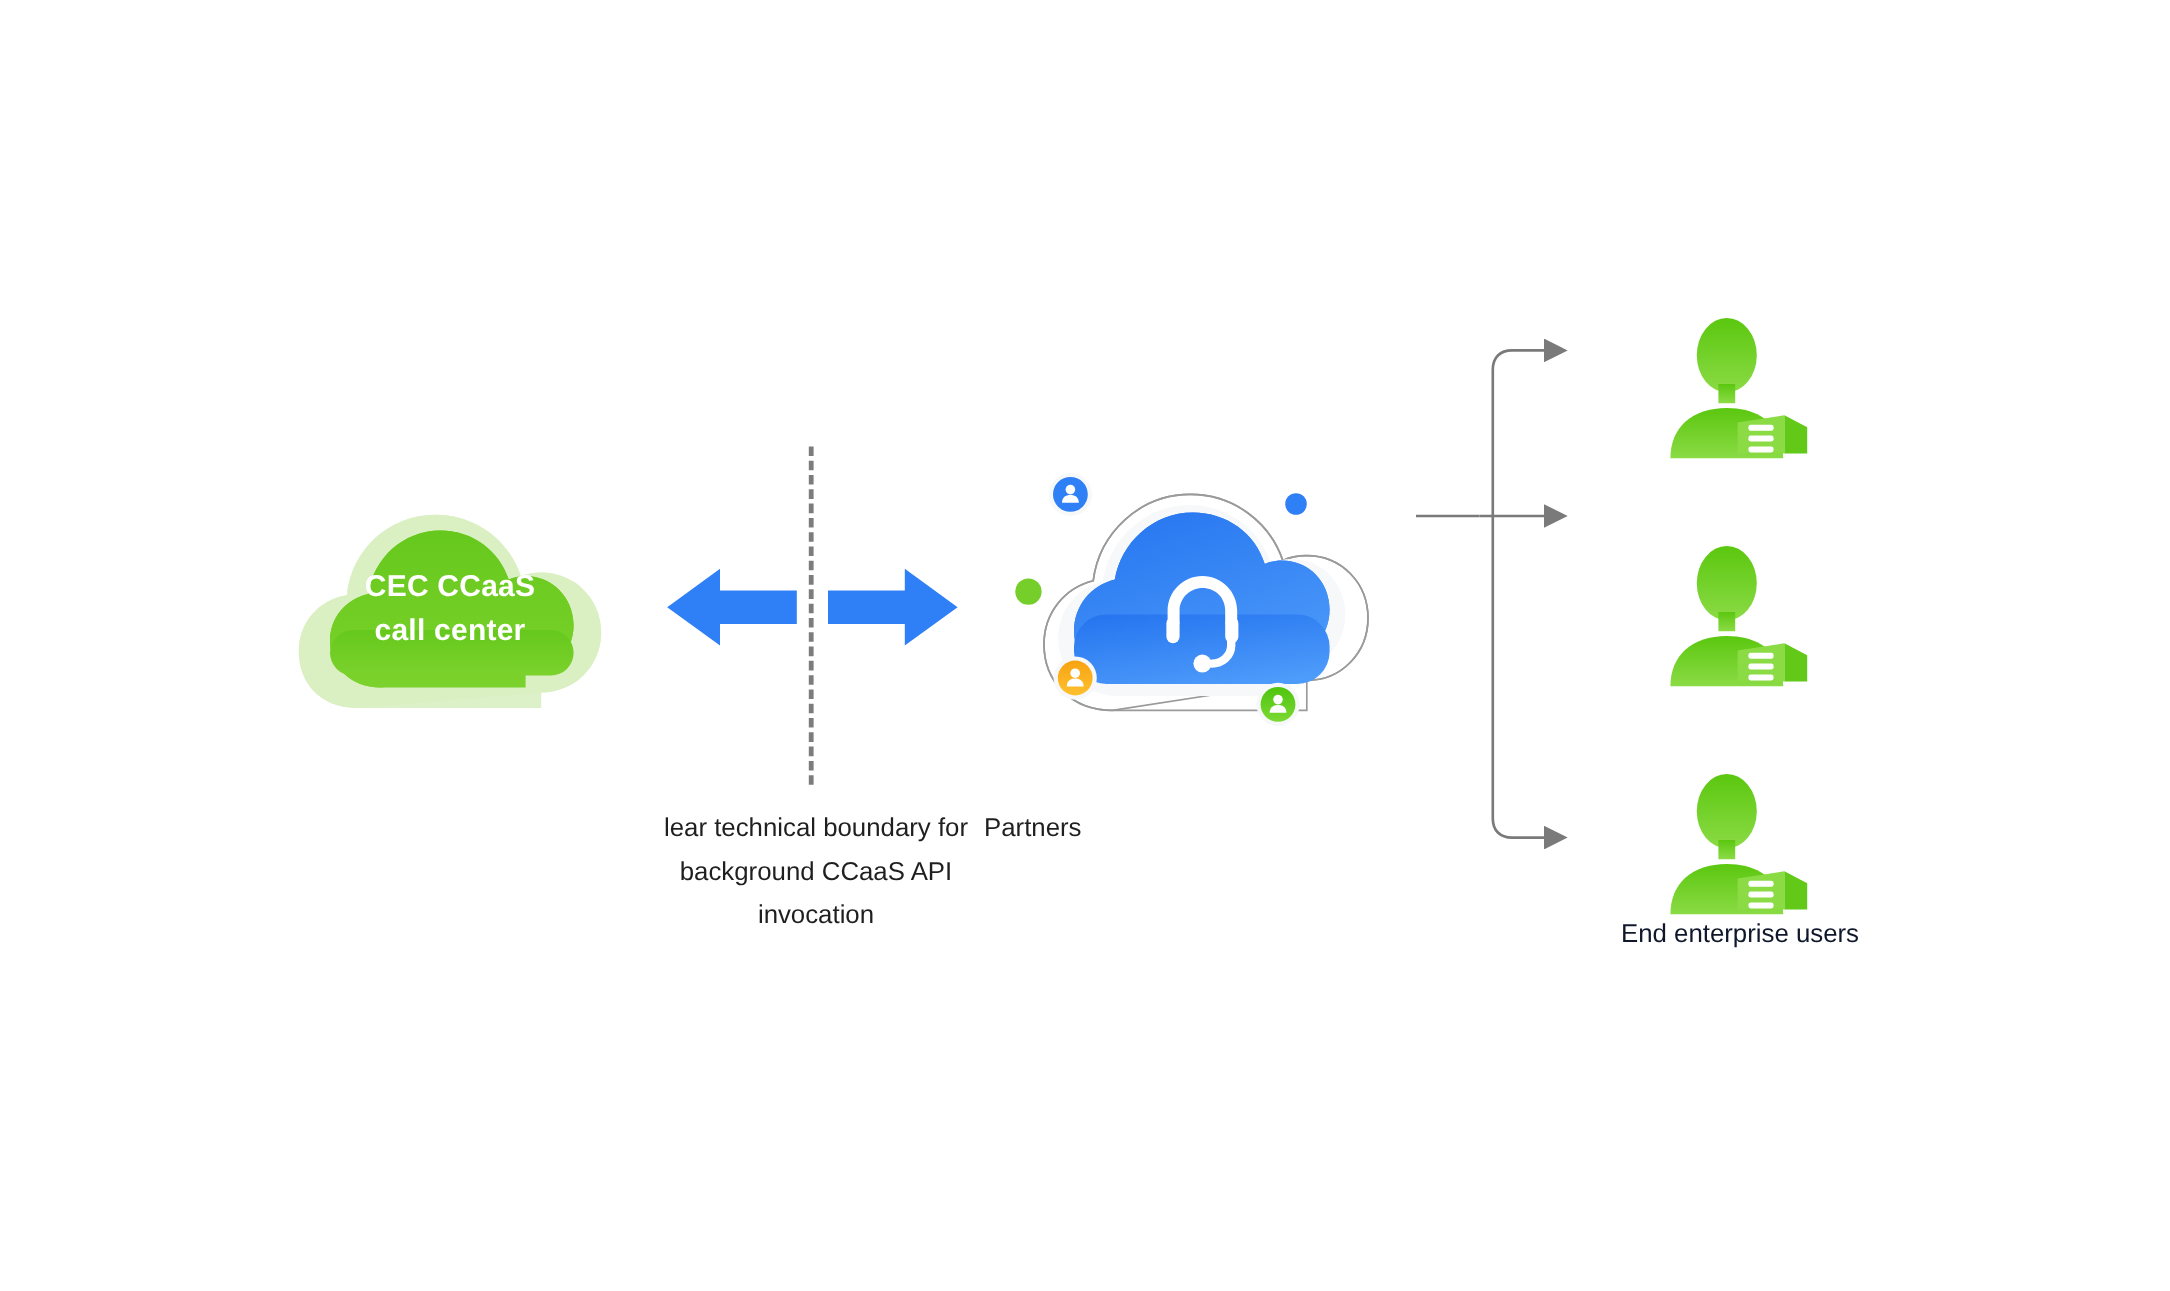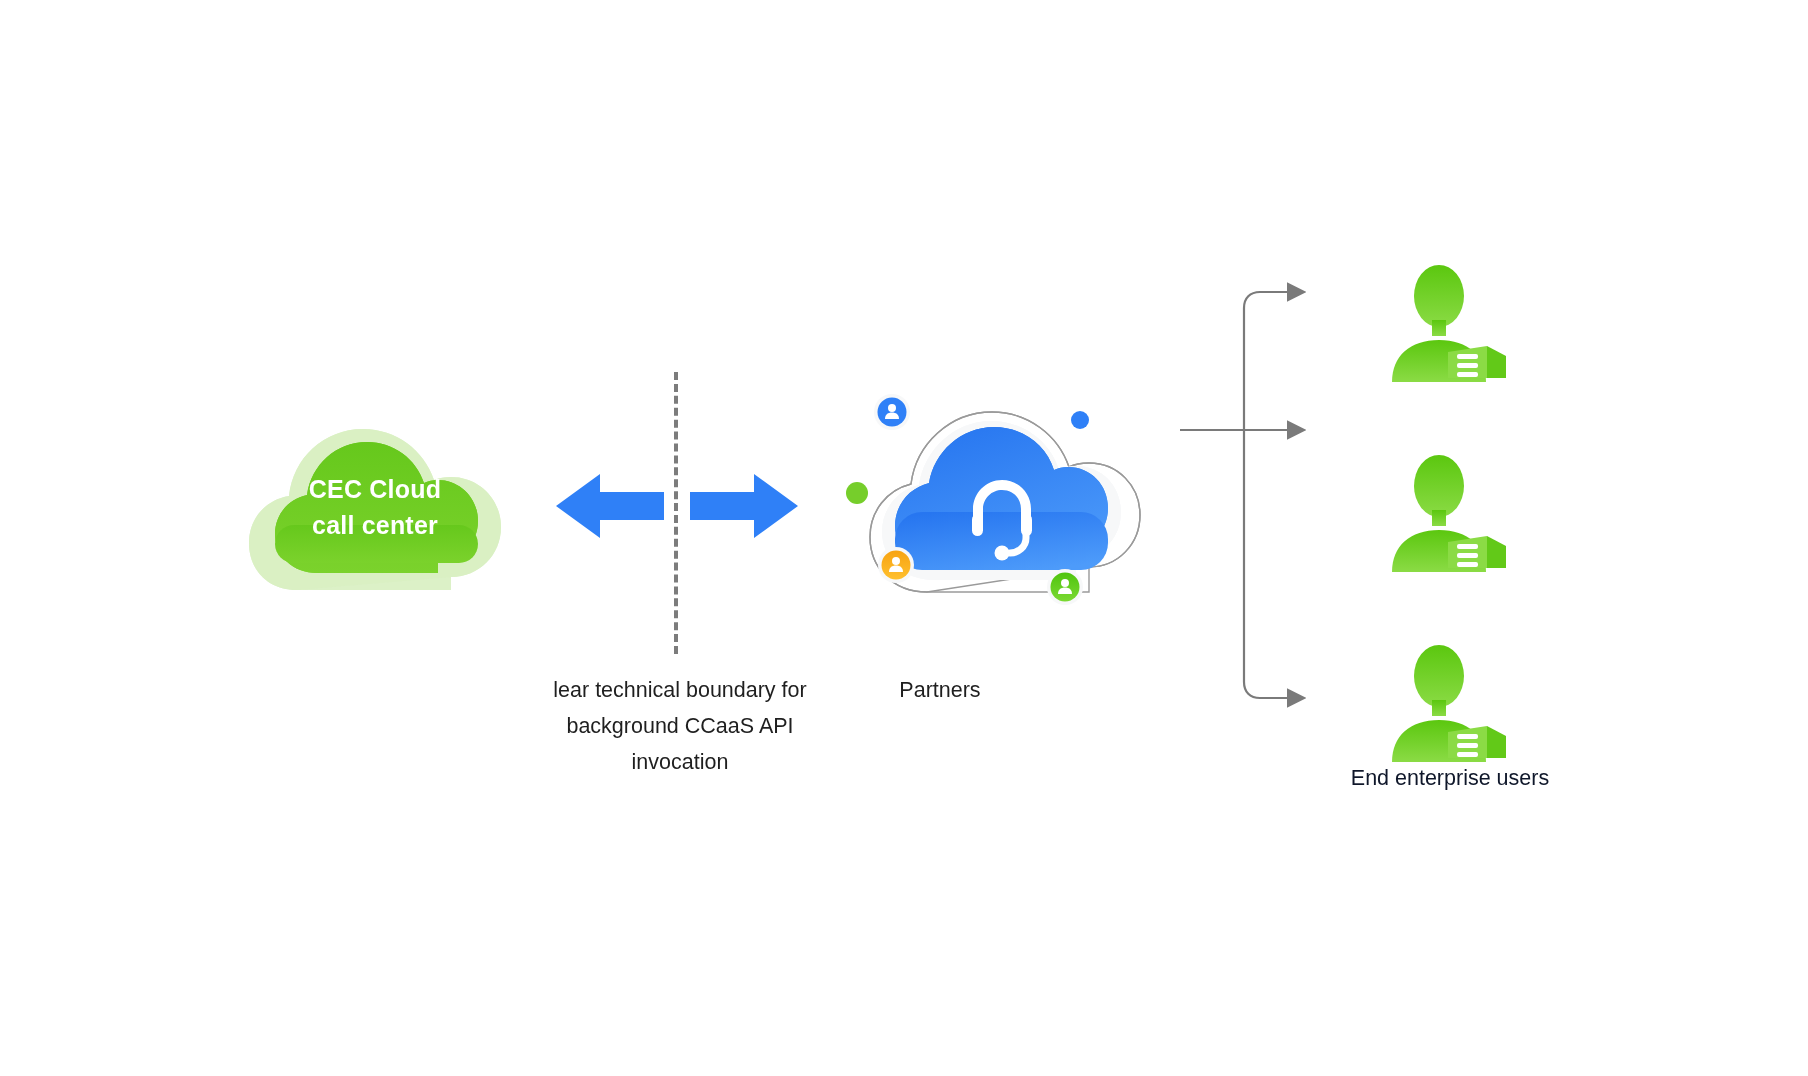--- a/index.html
+++ b/index.html
@@ -75,21 +75,21 @@
   #partner-cloud {
     left: 862px;
     top: 392px;
     width: 285px;
     height: 230px;
   }
   #partner-caption {
     left: 820px;
     top: 672px;
     width: 240px;
-    text-align: center;
+    text-align: left;
     color: #1f1f1f;
     font-size: 21.5px;
     line-height: 36px;
   }
 
   
   #branch-connector {
     left: 1180px;
     top: 280px;
     width: 190px;
@@ -137,21 +137,21 @@
                C256,140 234,162 206,162 L52,175 Z" fill="#D9F0C2" opacity="0.92"></path>
 
       <path d="M72,158 C48,158 30,141 30,119 C30,100 43,84 62,80 C66,50 91,27 122,27
                C149,27 171,44 179,68 C183,66 188,65 193,65 C215,65 233,83 233,106
                C233,129 215,147 193,147 L193,158 Z" fill="url(#greenGrad)"></path>
       <path d="M72,158 C48,158 30,141 30,119 C30,100 43,84 62,80 C66,50 91,27 122,27
                C149,27 171,44 179,68 C183,66 188,65 193,65 C215,65 233,83 233,106
                C233,129 215,147 193,147 L72,158 Z" fill="url(#greenGrad)"></path>
       <rect x="30" y="110" width="203" height="38" rx="19" fill="url(#greenGrad)"></rect>
     </svg>
-    <div class="label">CEC Cloud
+    <div class="label">CEC CCaaS
 call center</div>
   </div>
 
   <div class="node" id="exchange-arrows">
     <svg width="250" height="72" viewBox="0 0 250 72">
 
       <path d="M4,36 L48,4 L48,22 L112,22 L112,50 L48,50 L48,68 Z" fill="#2F80F7"></path>
 
       <path d="M246,36 L202,4 L202,22 L138,22 L138,50 L202,50 L202,68 Z" fill="#2F80F7"></path>
     </svg>

